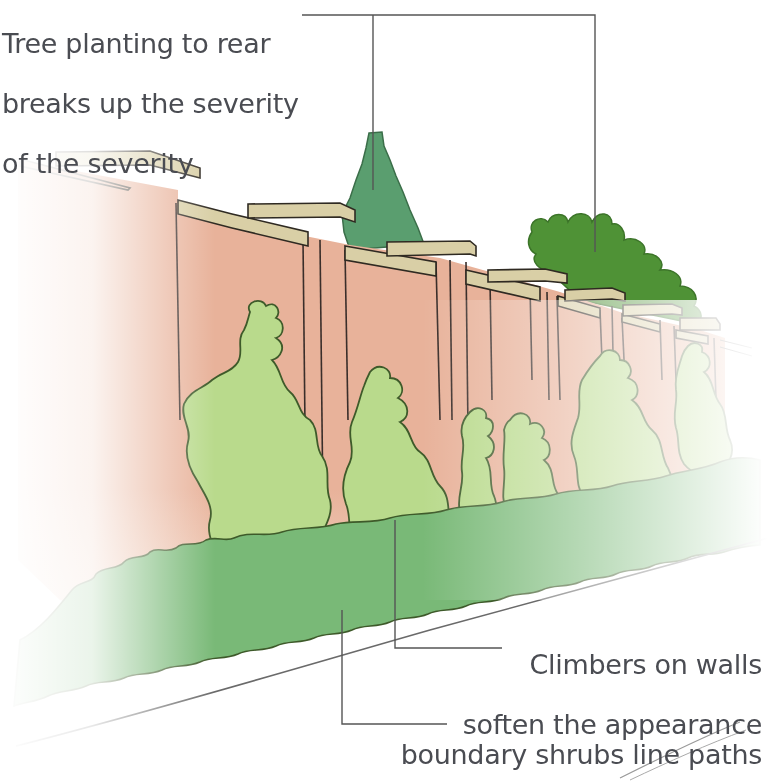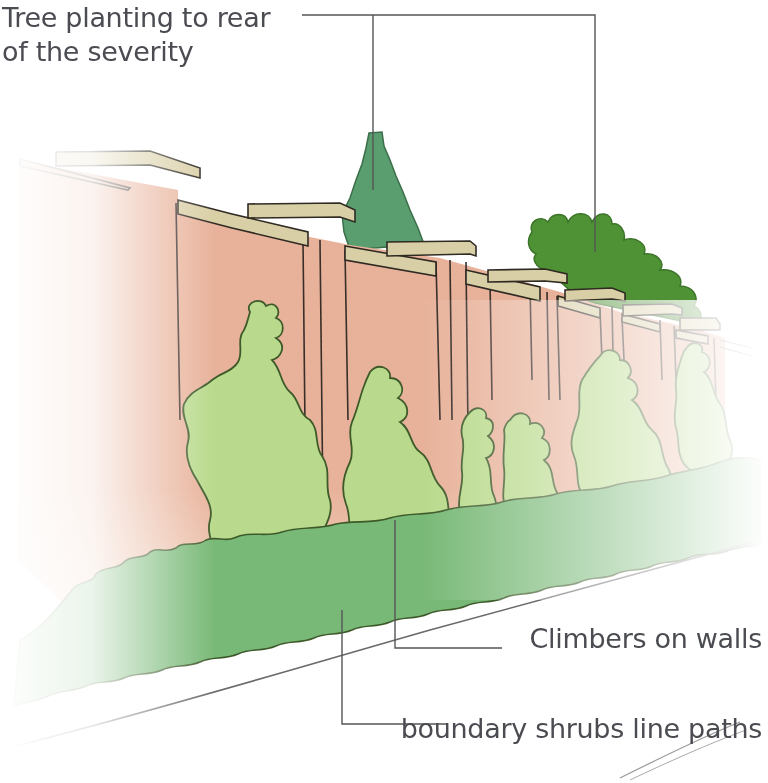--- a/index.html
+++ b/index.html
@@ -13,21 +13,21 @@
   }
   #art { position: absolute; left: 0; top: 0; }
   .label {
     position: absolute;
     color: #4a4c52;
     font-size: 27px;
     line-height: 34px;
     letter-spacing: -0.3px;
     white-space: nowrap;
   }
-  .label span { display: block; }
+  .label span { display: block; margin-top: 26px; }
   #label-tree { left: 2px; top: 1px; text-align: left; }
   #label-climbers { right: 6px; top: 622px; text-align: right; }
   #label-ground { right: 6px; top: 712px; text-align: right; }
 </style>
 </head>
 <body>
 
 <div id="stage">
 
   <svg id="art" width="768" height="783" viewBox="0 0 768 783">
@@ -126,24 +126,26 @@
     <g stroke="#555555" stroke-width="1.4" fill="none">
       <path d="M302,15 L595,15 L595,252"></path>
       <path d="M373,15 L373,190"></path>
       <path d="M395,520 L395,648 L502,648"></path>
       <path d="M342,610 L342,724 L447,724"></path>
     </g>
   </svg>
 
   <div id="label-tree" class="label">
     <span>Tree planting to rear</span>
+    <span>breaks up the severity</span>
     <span>of the severity</span>
   </div>
 
   <div id="label-climbers" class="label">
     <span>Climbers on walls</span>
+    <span>soften the appearance</span>
   </div>
 
   <div id="label-ground" class="label">
     <span>boundary shrubs line paths</span>
   </div>
 
 </div>
 
 </body></html>

